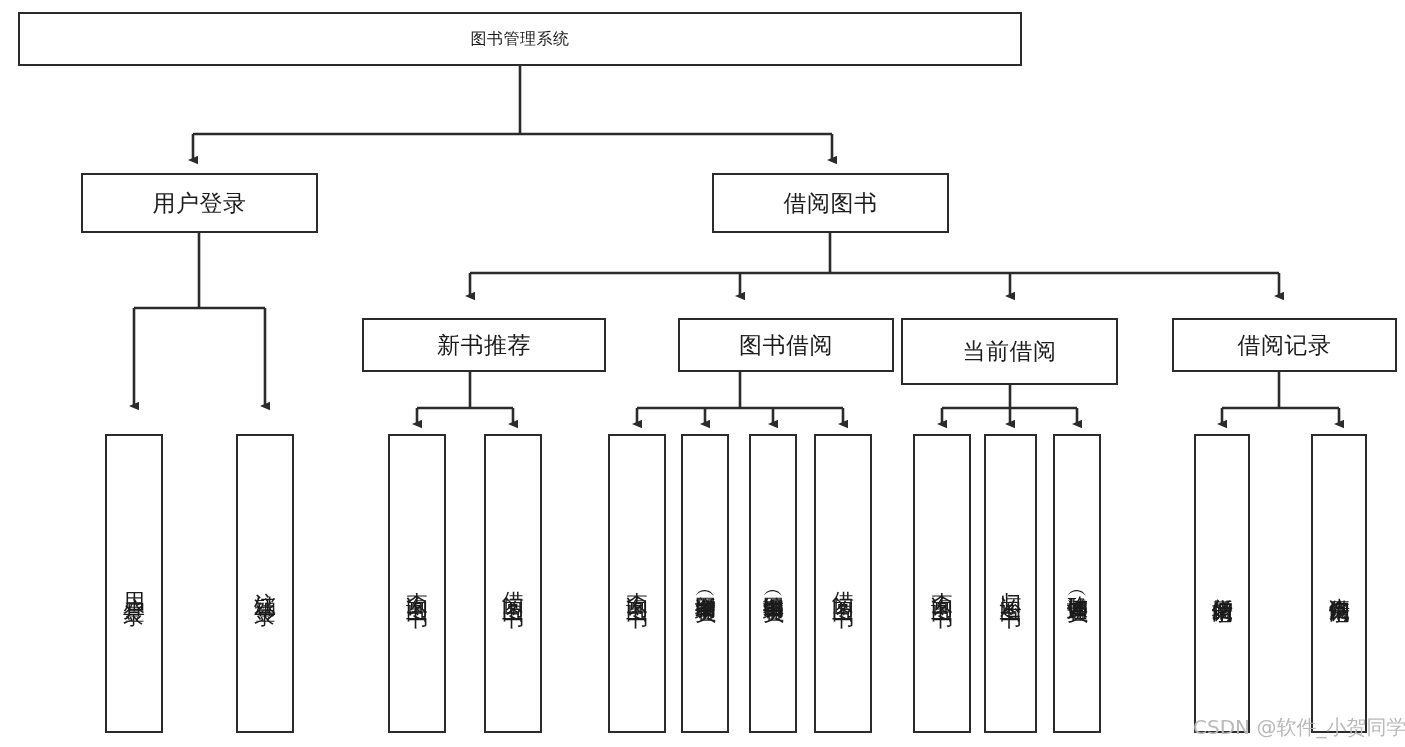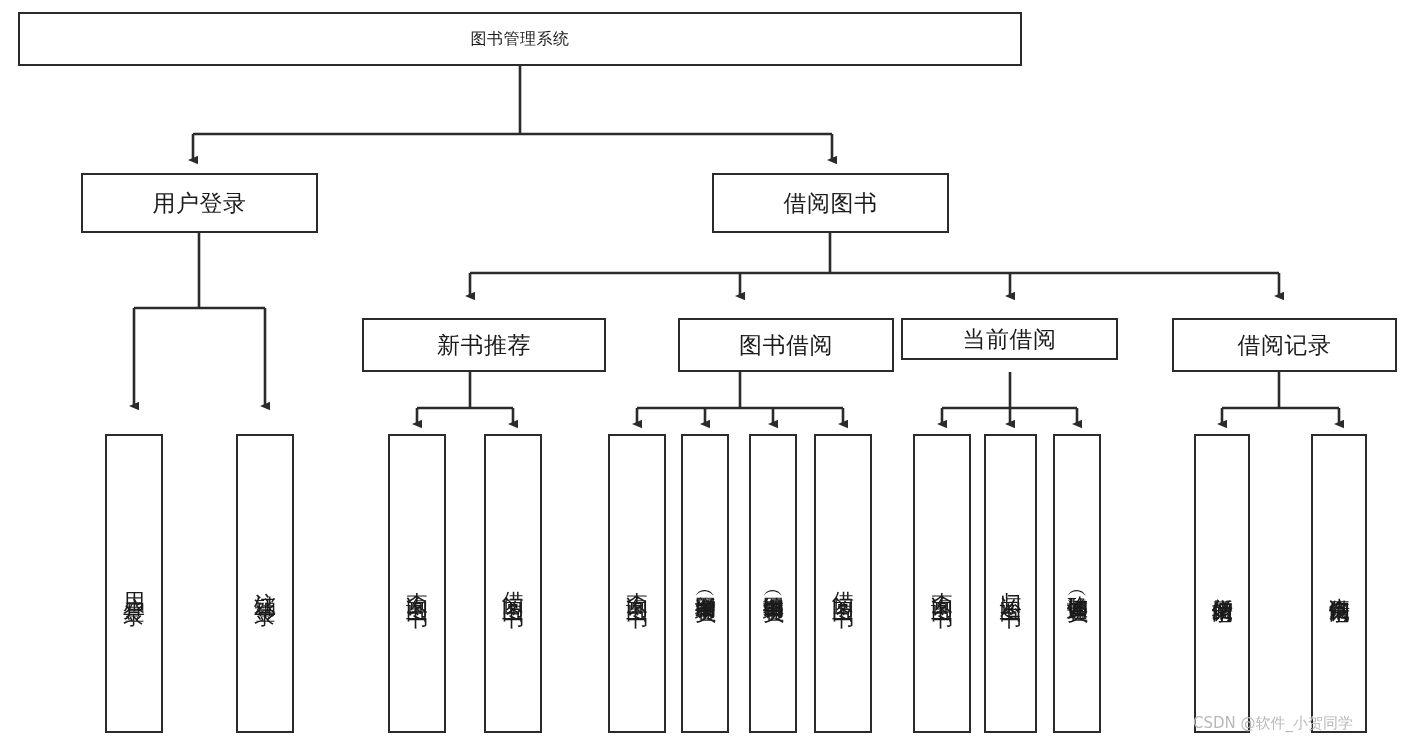--- a/index.html
+++ b/index.html
@@ -61,21 +61,21 @@
     max-height: 100%;
   }
   .node.v.tight .node-label {
     font-size: 21px;
     letter-spacing: 1px;
   }
   .watermark {
     position: absolute;
     left: 1193px;
     top: 714px;
-    font-size: 15px;
+    font-size: 20px;
     color: #b9b9b9;
     white-space: nowrap;
     font-family: "DejaVu Sans", "Liberation Sans", sans-serif;
   }
 </style>
 </head>
 <body>
 
 <div id="canvas">
 
@@ -139,21 +139,21 @@
   <div class="node h" style="left:712px; top:173px; width:237px; height:60px;">
     <span class="node-label">借阅图书</span>
   </div>
 
   <div class="node h" style="left:362px; top:318px; width:244px; height:54px;">
     <span class="node-label">新书推荐</span>
   </div>
   <div class="node h" style="left:632px; top:318px; width:216px; height:54px;margin-left:46px;">
     <span class="node-label">图书借阅</span>
   </div>
-  <div class="node h" style="left:901px; top:318px; width:217px; height:42px;">
+  <div class="node h" style="left:901px; top:318px; width:217px; height:67px;">
     <span class="node-label">当前借阅</span>
   </div>
   <div class="node h" style="left:1172px; top:318px; width:225px; height:54px;">
     <span class="node-label">借阅记录</span>
   </div>
 
   <div class="node v" style="left:105px; top:434px; width:58px; height:299px;">
     <span class="node-label">用户登录</span>
   </div>
   <div class="node v" style="left:236px; top:434px; width:58px; height:299px;">

